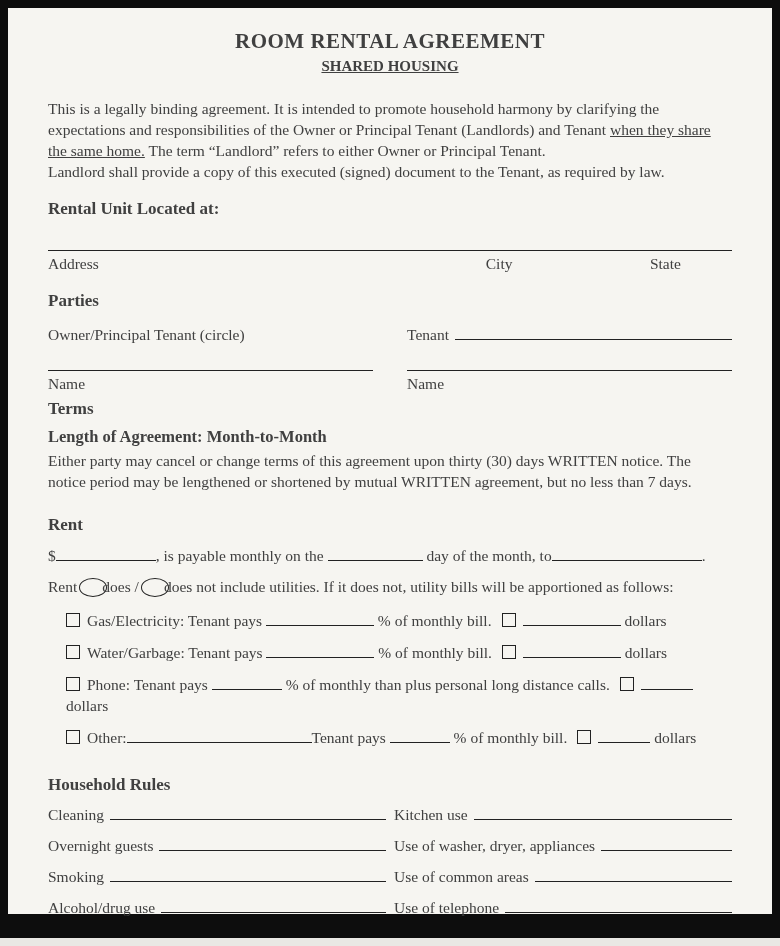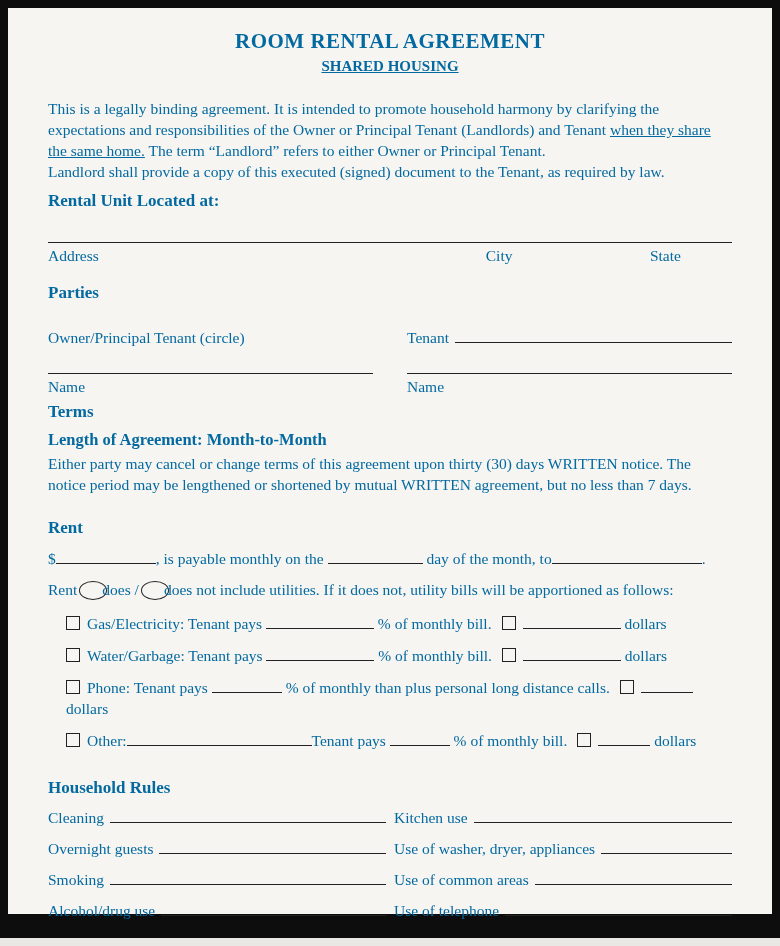--- a/index.html
+++ b/index.html
@@ -5,45 +5,45 @@
   html,body{margin:0;padding:0;background:#e9e8e4;}
   .sheet{
     position:relative;
     width:780px;height:938px;
     box-sizing:border-box;
     background:#f6f5f1;
     border:8px solid #0d0d0d;
     border-bottom:24px solid #0d0d0d;
     padding:12px 40px 10px 40px;
     font-family:"Liberation Serif","DejaVu Serif",serif;
-    color:#0369a1;
+    color:#404040;
     font-size:15.5px;
     line-height:21px;
   }
   h1,h2,h3,h4,p{margin:0;padding:0;}
   .title{
     text-align:center;font-size:21px;font-weight:bold;
     letter-spacing:.5px;margin-top:8px;line-height:26px;
   }
   .subtitle{
     text-align:center;font-size:15px;font-weight:bold;
     text-decoration:underline;line-height:24px;margin-bottom:4px;
   }
   .intro{margin-top:20px;}
   .u{text-decoration:underline;}
   .copy-note{margin-top:0;}
   .section-h{font-size:17px;font-weight:bold;line-height:22px;}
-  .mt-rental{margin-top:8px;}
+  .mt-rental{margin-top:16px;}
   .addr-line{border-bottom:1.8px solid #222;height:30px;}
   .addr-labels{display:flex;margin-top:2px;}
   .col-address{width:64%;}
   .col-city{width:24%;}
   .col-state{flex:1;}
   .mt-parties{margin-top:16px;}
-  .parties-grid{display:flex;gap:34px;margin-top:23px;}
+  .parties-grid{display:flex;gap:34px;margin-top:12px;}
   .party-col{width:50%;display:flex;flex-direction:column;}
   .party-label{display:flex;align-items:baseline;line-height:21px;}
   .sig-line{border-bottom:1.8px solid #222;height:25px;}
   .name-label{margin-top:2px;}
   .fill{display:inline-block;border-bottom:1.8px solid #222;height:14px;vertical-align:baseline;}
   .grow{flex:1;margin-left:6px;height:15px;}
   .w95{width:95px;} .w100{width:100px;} .w110{width:108px;}
   .w150{width:150px;} .w55{width:52px;} .w60{width:60px;}
   .w70{width:70px;} .w185{width:185px;} .w98{width:98px;}
   .mt-terms{margin-top:4px;}

